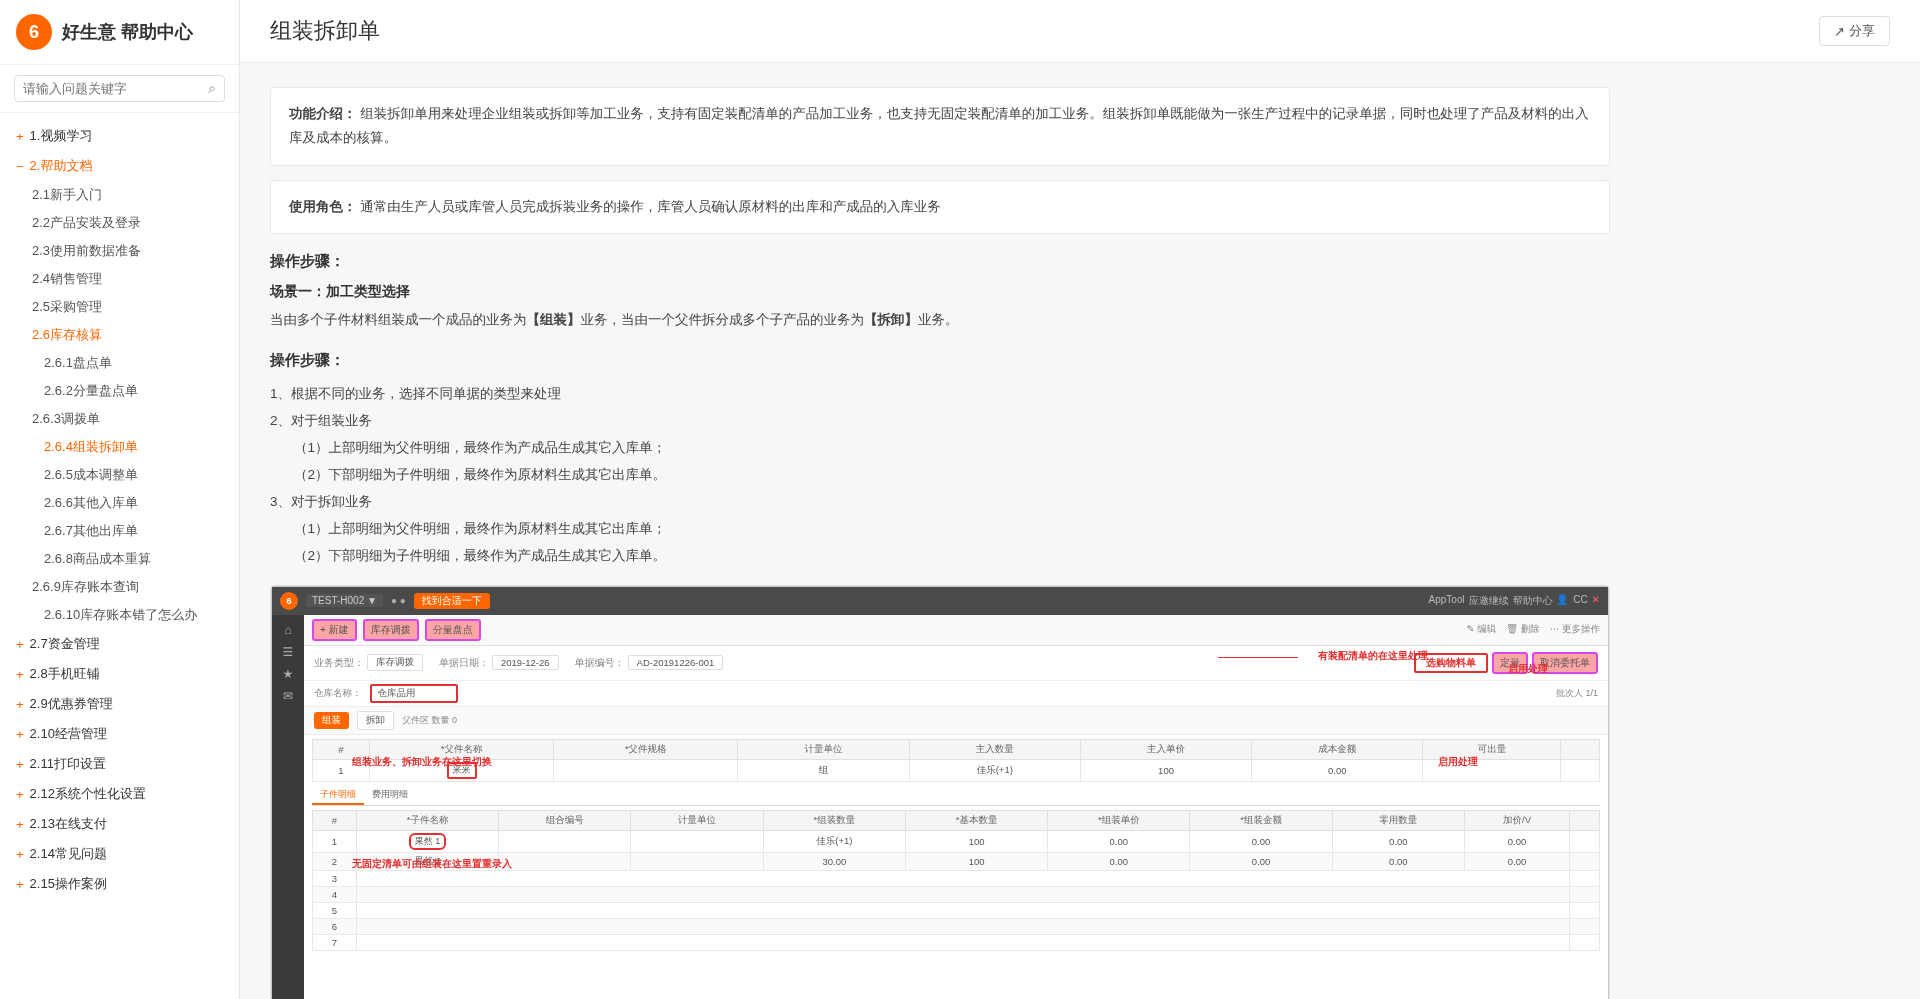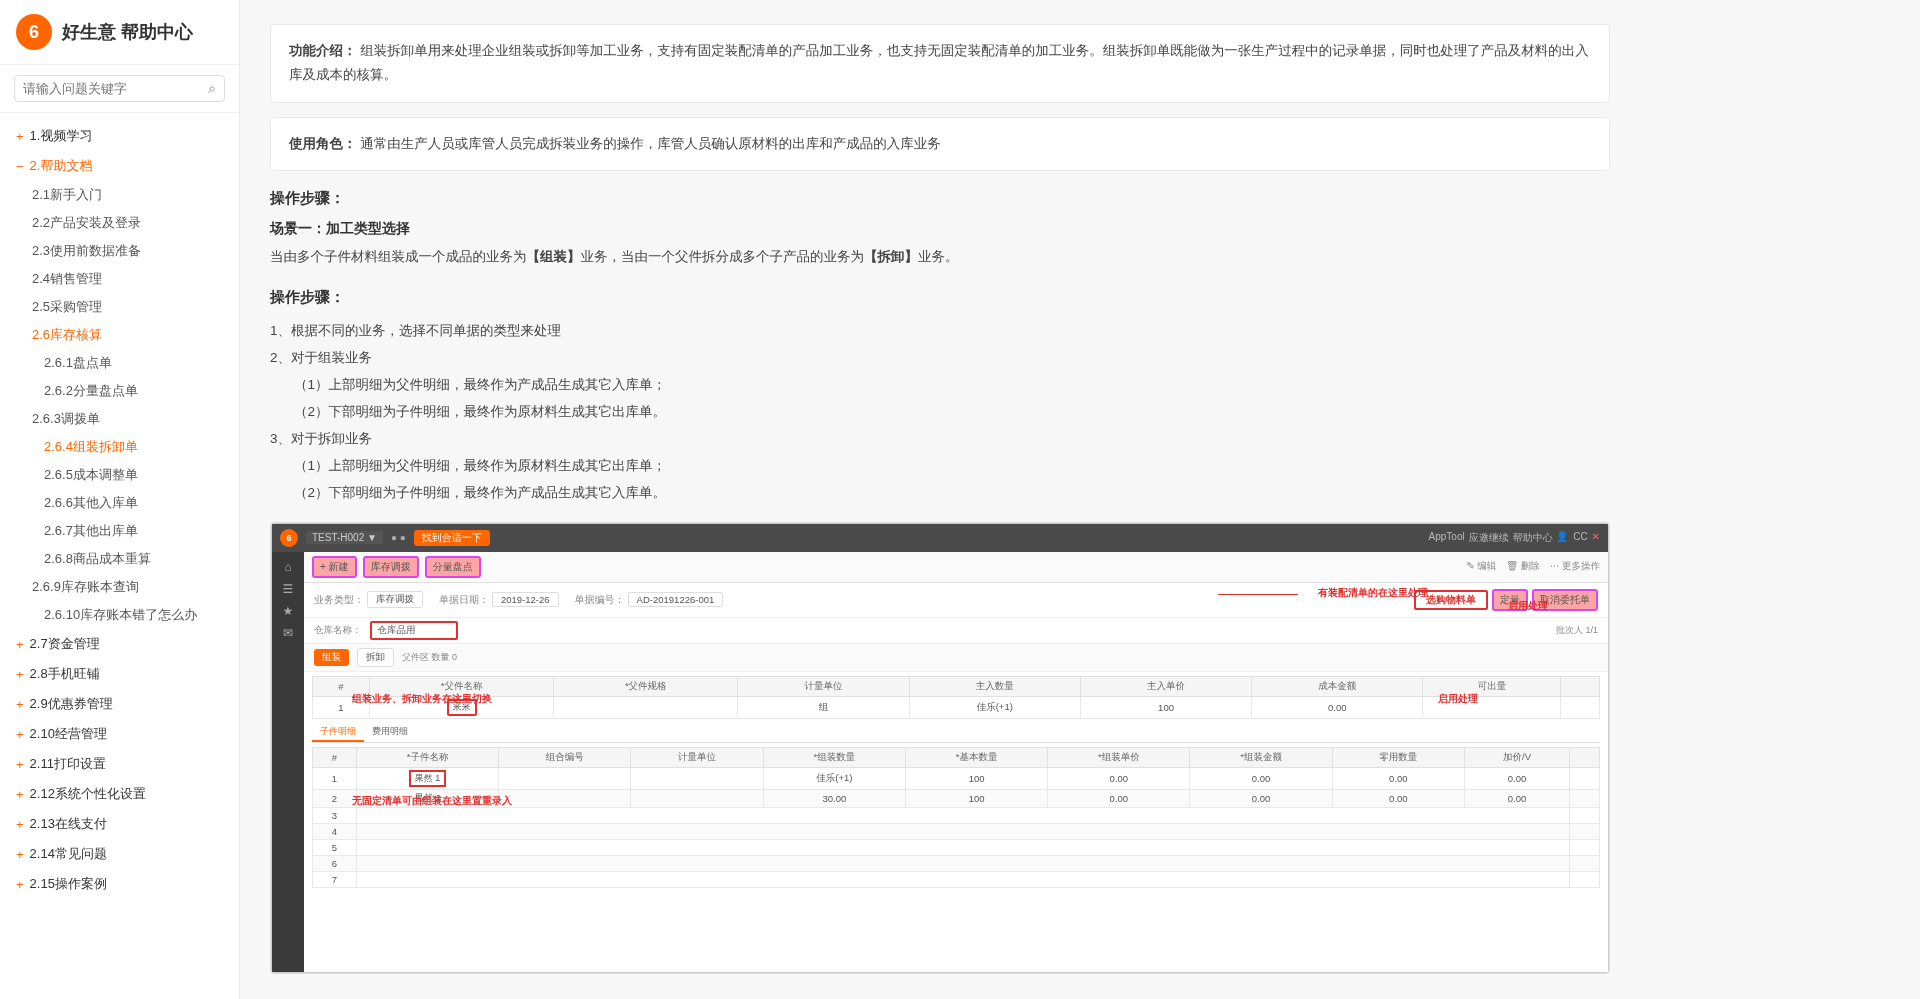--- a/index.html
+++ b/index.html
@@ -311,20 +311,27 @@
       <span>2.14常见问题</span>
     </div>
     <div class="nav-section">
       <span class="plus-icon">+</span>
       <span>2.15操作案例</span>
     </div>
   </div>
 </div>
 
 <div id="main">
+  <div id="main-header">
+    <div id="page-title-text">组装拆卸单</div>
+    <button id="share-btn">
+      <span style="font-size:13px;">↗</span>
+      <span>分享</span>
+    </button>
+  </div>
 
   <div id="content-area">
 
     <div class="info-block">
       <span class="label">功能介绍：</span>
       <span>组装拆卸单用来处理企业组装或拆卸等加工业务，支持有固定装配清单的产品加工业务，也支持无固定装配清单的加工业务。组装拆卸单既能做为一张生产过程中的记录单据，同时也处理了产品及材料的出入库及成本的核算。</span>
     </div>
 
     <div class="info-block">
       <span class="label">使用角色：</span>
@@ -475,21 +482,21 @@
                     <th>*组装金额</th>
                     <th>零用数量</th>
                     <th>加价/V</th>
                     <th></th>
                   </tr>
                 </thead>
                 <tbody>
                   <tr>
                     <td>1</td>
                     <td>
-                      <span style="border:2px solid #e03030;display:inline-block;padding:0 4px;border-radius:0;font-size:9px;color:#555;">果然 1</span>
+                      <span style="border:2px solid #e03030;display:inline-block;padding:0 4px;border-radius:6px;font-size:9px;color:#555;">果然 1</span>
                     </td>
                     <td></td>
                     <td></td>
                     <td>佳乐(+1)</td>
                     <td>100</td>
                     <td>0.00</td>
                     <td>0.00</td>
                     <td>0.00</td>
                     <td>0.00</td>
                     <td></td>

